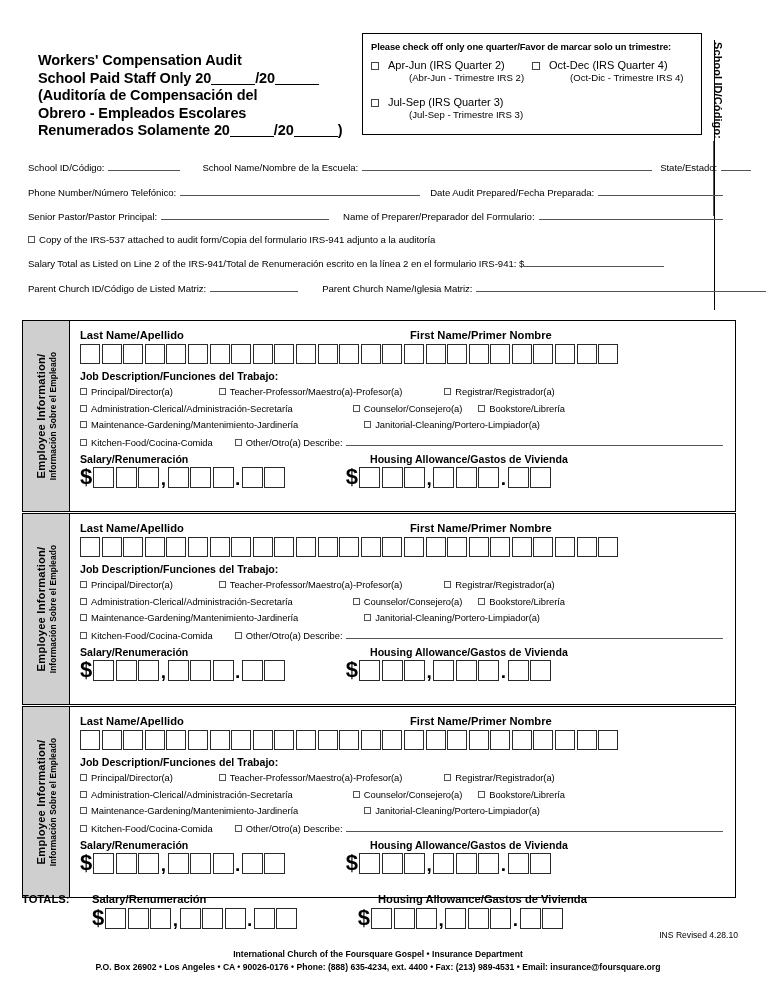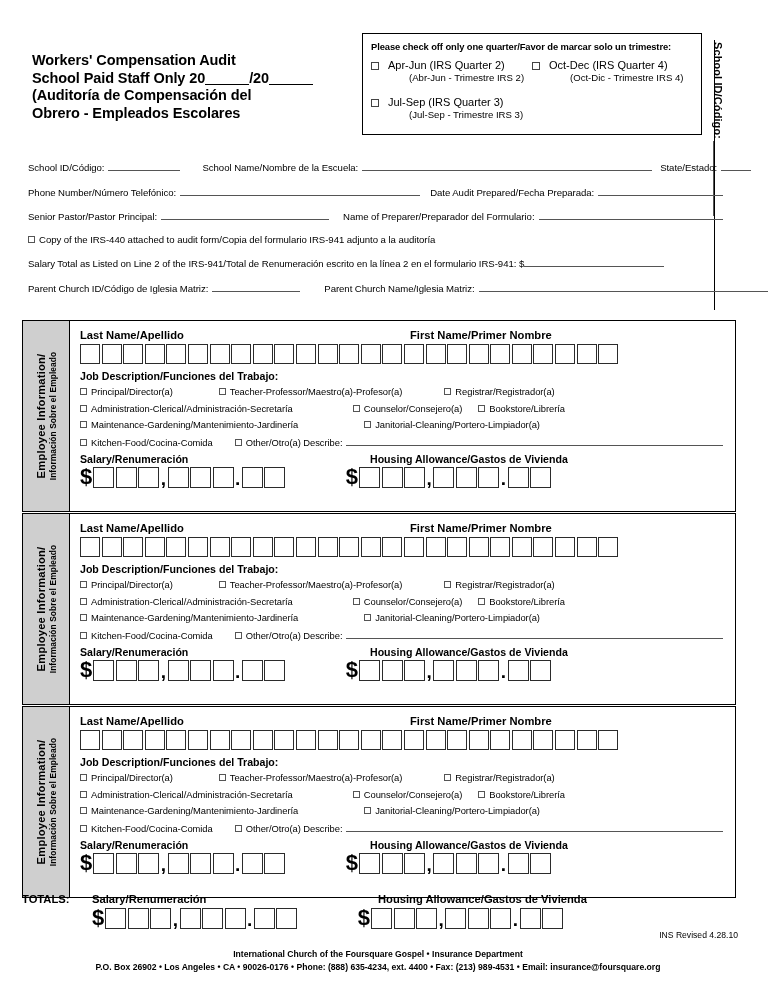--- a/index.html
+++ b/index.html
@@ -7,21 +7,21 @@
   body{
     width:768px;height:994px;
     background:#ffffff;
     font-family:"Liberation Sans", sans-serif;
     color:#000;
     -webkit-font-smoothing:antialiased;
   }
   .page{position:relative;width:768px;height:994px;overflow:hidden;}
 
   
-  .title-block{position:absolute;left:32px;top:52px;width:330px;}
+  .title-block{position:absolute;left:38px;top:52px;width:330px;}
   .title-line{font-size:14.5px;font-weight:bold;line-height:17.5px;letter-spacing:-0.1px;white-space:nowrap;}
   .ul-sm{display:inline-block;border-bottom:1.3px solid #000;width:44px;height:13px;vertical-align:-2px;}
 
   .quarter-box{
     position:absolute;left:362px;top:33px;width:340px;height:102px;
     border:1.2px solid #000;box-sizing:border-box;padding:7px 8px 4px 8px;
   }
   .q-head{font-size:9.4px;font-weight:bold;margin-bottom:7px;letter-spacing:-0.1px;}
   .q-row{display:flex;margin-bottom:1px;}
   .q-col{width:170px;box-sizing:border-box;}
@@ -99,20 +99,21 @@
 </head>
 <body>
 
 <div class="page">
 
   <div class="title-block">
     <div class="title-line">Workers' Compensation Audit</div>
     <div class="title-line"><span>School Paid Staff Only 20</span><span class="ul-sm"></span><span>/20</span><span class="ul-sm"></span></div>
     <div class="title-line">(Auditoría de Compensación del</div>
     <div class="title-line">Obrero - Empleados Escolares</div>
+    <div class="title-line"><span>Renumerados Solamente 20</span><span class="ul-sm"></span><span>/20</span><span class="ul-sm"></span><span>)</span></div>
   </div>
 
   <div class="quarter-box">
     <div class="q-head">Please check off only one quarter/Favor de marcar solo un trimestre:</div>
     <div class="q-row">
       <div class="q-col">
         <div class="q-main">
             <span class="cb"></span>
             <span>Apr-Jun (IRS Quarter 2)</span>
           </div>
@@ -161,28 +162,28 @@
     </div>
     <div class="info-row">
       <span class="lbl">Senior Pastor/Pastor Principal:</span>
       <span class="fill" style="width:168px"></span>
       <span class="spacer" style="width:14px"></span>
       <span class="lbl">Name of Preparer/Preparador del Formulario:</span>
       <span class="fill" style="width:184px"></span>
     </div>
     <div class="info-row">
       <span class="cb-sm"></span>
-      <span class="lbl">Copy of the IRS-440 attached to audit form/Copia del formulario IRS-941 adjunto a la auditoría</span>
+      <span class="lbl">Copy of the IRS-537 attached to audit form/Copia del formulario IRS-941 adjunto a la auditoría</span>
     </div>
     <div class="info-row">
       <span class="lbl">Salary Total as Listed on Line 2 of the IRS-941/Total de Renumeración escrito en la línea 2 en el formulario IRS-941: $</span>
       <span class="fill" style="width:140px;margin-left:0"></span>
     </div>
     <div class="info-row">
-      <span class="lbl">Parent Church ID/Código de Iglesia Matriz:</span>
+      <span class="lbl">Parent Church ID/Código de Listed Matriz:</span>
       <span class="fill" style="width:88px"></span>
       <span class="spacer" style="width:24px"></span>
       <span class="lbl">Parent Church Name/Iglesia Matriz:</span>
       <span class="fill" style="width:290px"></span>
     </div>
   </div>
 
   <div id="emp-blocks">
       <div class="emp" style="top: 320px; height: 192px;">
         <div class="emp-inner">

